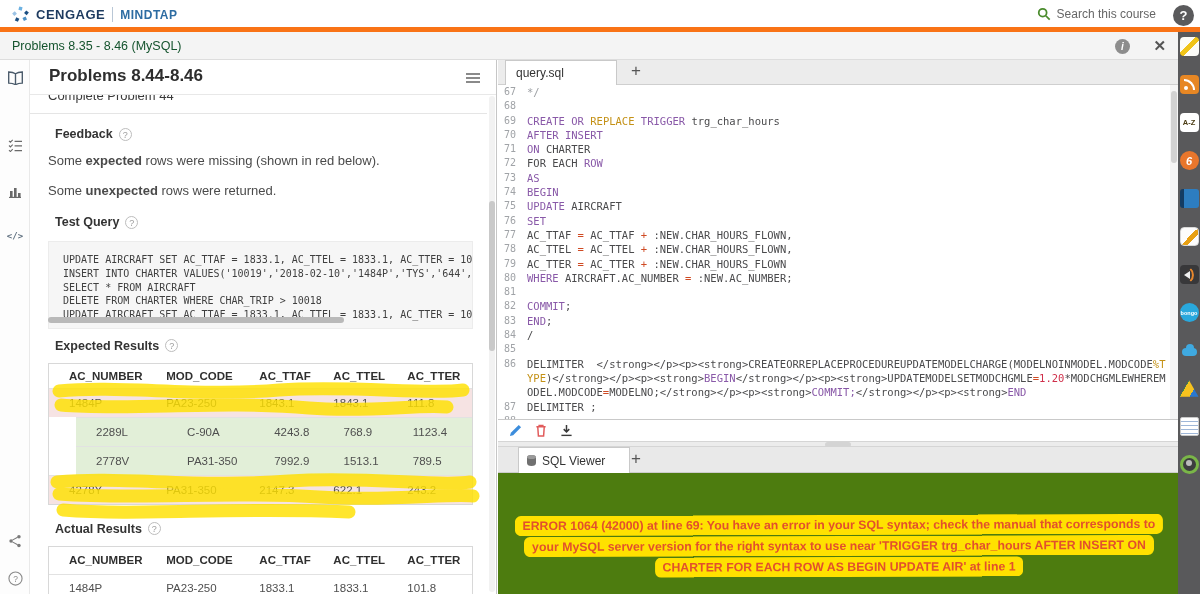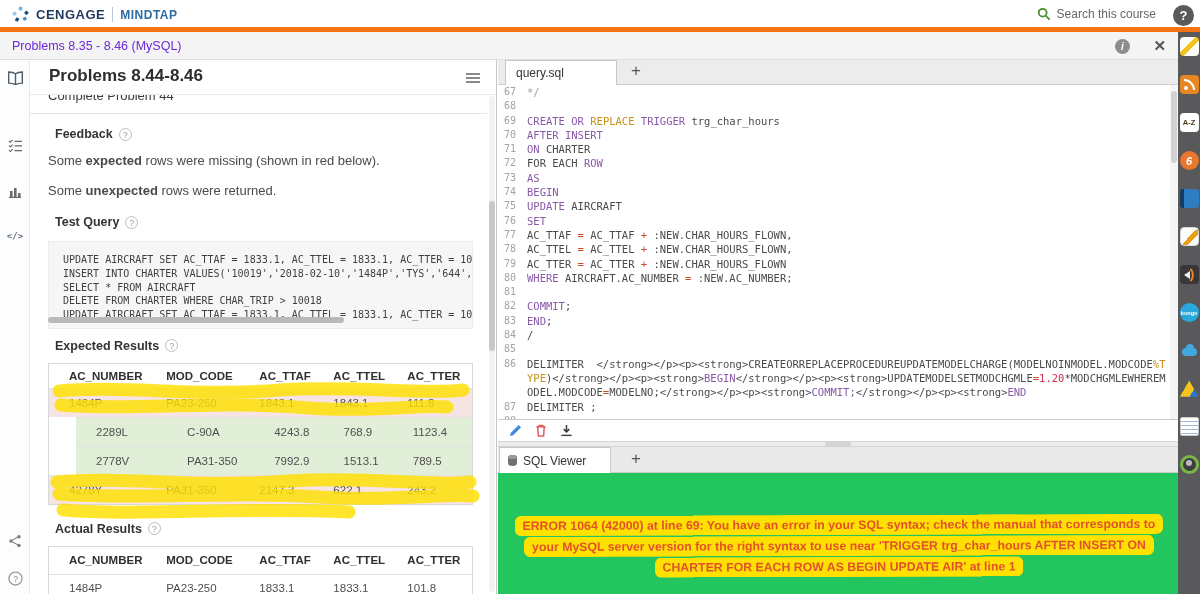--- a/index.html
+++ b/index.html
@@ -12,21 +12,21 @@
   .brand { font-size:13px; font-weight:bold; color:#1d3a5f; letter-spacing:.5px; }
   .brand-sep { width:1px; height:15px; background:#b9c7d6; }
   .product { font-size:12px; font-weight:bold; color:#2d6ca2; letter-spacing:.5px; }
   .searchwrap { position:absolute; right:44px; top:7px; display:flex; align-items:center; gap:6px; cursor:pointer; }
   .search-label { font-size:12px; color:#666; }
   .help-circle { position:absolute; right:6px; top:5px; width:21px; height:21px; border-radius:50%; background:#5a5a5c; color:#fff; font-size:13px; font-weight:bold; text-align:center; line-height:21px; cursor:pointer; }
   .help-circle::after { content:'?'; }
 
   
   .subbar { position:absolute; top:32px; left:0; right:0; height:28px; background:#f4f4f4; border-bottom:1px solid #ddd; z-index:25; }
-  .subbar-title { position:absolute; left:12px; top:7px; font-size:12.5px; color:#6d28d9; }
+  .subbar-title { position:absolute; left:12px; top:7px; font-size:12.5px; color:#14532d; }
   .info-icon { position:absolute; right:70px; top:7px; width:15px; height:15px; border-radius:50%; background:#8d8d8d; color:#fff; font-size:10px; font-style:italic; font-weight:bold; text-align:center; line-height:15px; cursor:pointer; }
   .info-icon::after { content:'i'; }
   .close-icon { position:absolute; right:34px; top:5px; font-size:15px; font-weight:bold; color:#555; cursor:pointer; }
   .close-icon::after { content:'✕'; }
 
   
   .rail { position:absolute; left:0; top:60px; width:30px; bottom:0; background:#fdfdfd; border-right:1px solid #e9e9e9; z-index:20; }
   .rail-ic { position:absolute; left:0; width:30px; height:26px; display:flex; align-items:center; justify-content:center; cursor:pointer; color:#5d6e7e; }
   .rail-ic svg { display:block; }
   .code-glyph { font-family:"DejaVu Sans Mono", monospace; font-size:9px; font-weight:bold; color:#5d6e7e; }
@@ -85,26 +85,26 @@
   .ed-scroll { position:absolute; right:0; top:25px; height:334px; width:8px; background:#f5f5f5; }
   .ed-thumb { position:absolute; left:1px; top:6px; width:6px; height:72px; background:#d2d2d2; border-radius:3px; cursor:pointer; }
 
   .ed-toolbar { position:absolute; top:359px; left:0; right:0; height:22px; border-top:1px solid #c9c9c9; background:#fff; display:flex; align-items:center; gap:13px; padding-left:11px; }
   .tool { cursor:pointer; display:flex; }
 
   .splitter { position:absolute; top:381px; left:0; right:0; height:6px; background:#ececec; border-top:1px solid #d5d5d5; border-bottom:1px solid #d5d5d5; }
   .split-pill { position:absolute; left:50%; top:0; transform:translateX(-50%); width:26px; height:5px; background:#d4d4d4; border-radius:3px; cursor:row-resize; }
 
   .viewer-tabbar { position:absolute; top:387px; left:0; right:0; height:26px; background:#e9e9e9; border-bottom:1px solid #ccc; }
-  .viewer-tab { position:absolute; left:1px; top:0; width:112px; height:26px; background:#fff; border:1px solid #c9c9c9; border-bottom:none; display:flex; align-items:center; gap:6px; padding-left:8px; font-size:12px; color:#333; cursor:pointer; }
+  .viewer-tab { position:absolute; left:20px; top:0; width:112px; height:26px; background:#fff; border:1px solid #c9c9c9; border-bottom:none; display:flex; align-items:center; gap:6px; padding-left:8px; font-size:12px; color:#333; cursor:pointer; }
   .db-icon { width:9px; height:11px; background:#707070; border-radius:4.5px/3px; position:relative; flex:none; }
   .db-icon::before { content:''; position:absolute; top:0; left:0; width:9px; height:4px; background:#9a9a9a; border-radius:50%; }
   .viewer-add { position:absolute; left:133px; top:2px; font-size:17px; color:#555; cursor:pointer; }
 
-  .viewer-body { position:absolute; top:413px; left:0; right:0; bottom:0; background:#22c55e; overflow:hidden; }
+  .viewer-body { position:absolute; top:413px; left:0; right:0; bottom:0; background:#4d7c0f; overflow:hidden; }
   .error-wrap { margin:42px 14px 0 16px; text-align:center; transform:rotate(-0.2deg); }
   .error-text { display:inline; background:#ffe100; color:#e2502c; font-weight:bold; font-size:12.3px; line-height:1.7; padding:3px 8px; border-radius:6px; box-decoration-break:clone; -webkit-box-decoration-break:clone; }
 
   
   .dock { position:absolute; right:0; top:32px; width:22px; bottom:0; background:#59595b; z-index:40; display:flex; flex-direction:column; align-items:center; padding-top:5px; }
   .dock-item { width:19px; height:19px; margin-bottom:19px; border-radius:4px; position:relative; cursor:pointer; flex:none; display:flex; align-items:center; justify-content:center; overflow:hidden; }
   .di-notes-pencil { background:linear-gradient(135deg,#fcfcf8 42%,#f0c419 42%,#f0c419 58%,#fcfcf8 58%); }
   .di-rss-feed { background:#e78724; overflow:visible; }
   .di-rss-feed::before { content:''; position:absolute; left:4px; bottom:4px; width:4px; height:4px; background:#fff; border-radius:50%; }
   .di-rss-feed::after { content:''; position:absolute; left:4px; bottom:4px; width:9px; height:9px; border-top:2px solid #fff; border-right:2px solid #fff; border-radius:0 100% 0 0; }

